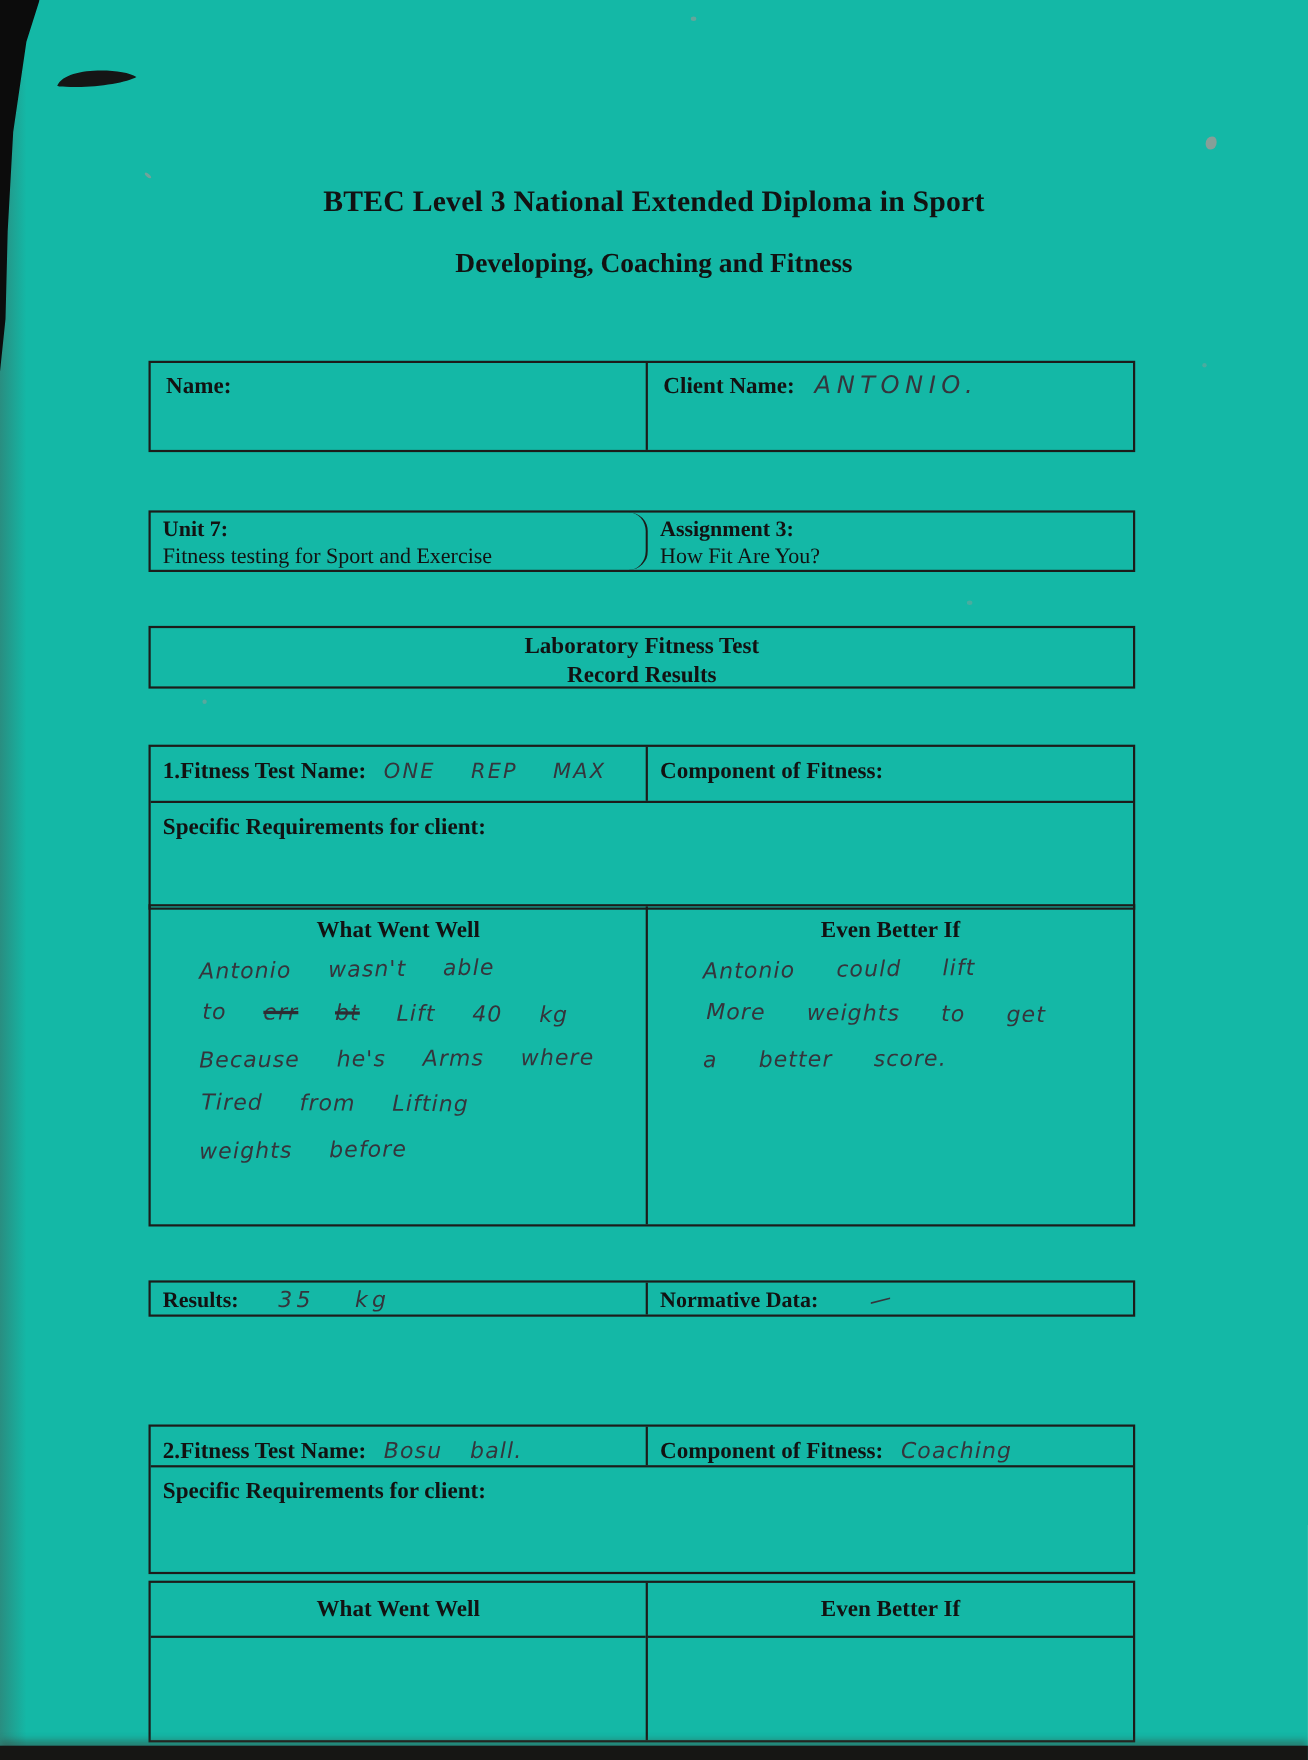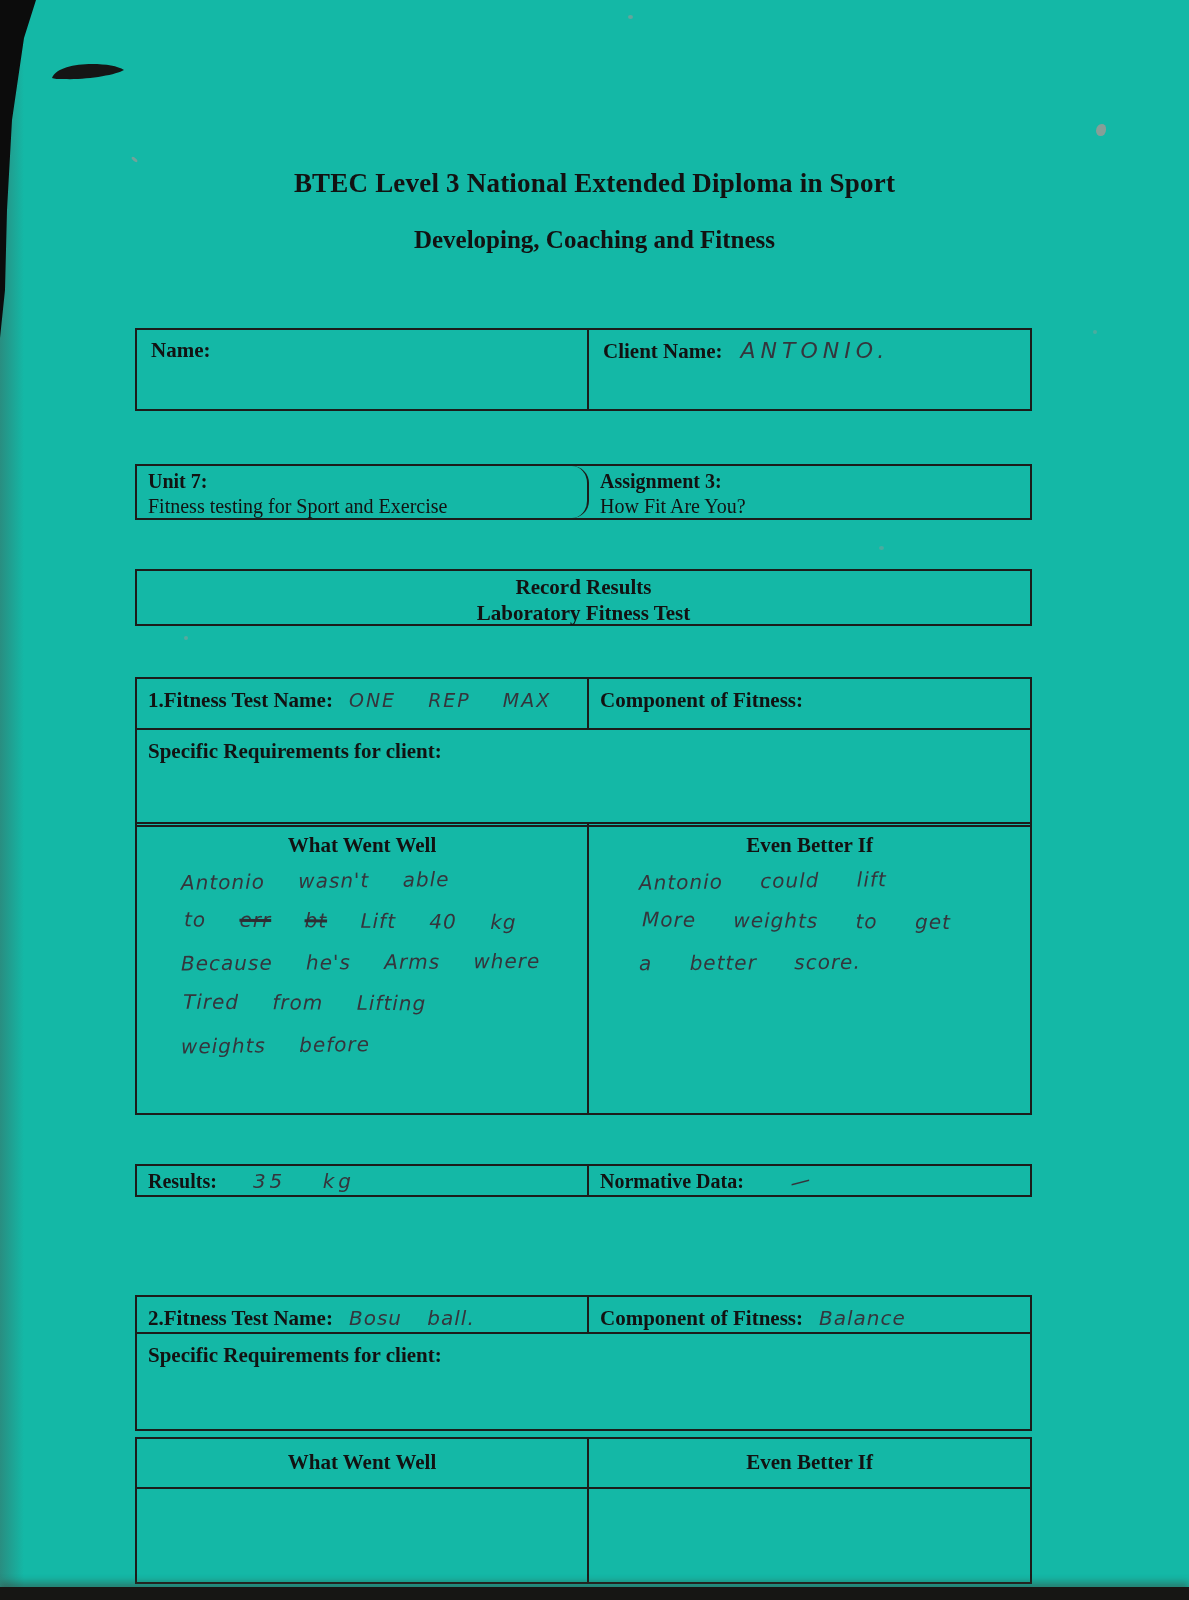--- a/index.html
+++ b/index.html
@@ -153,22 +153,22 @@
       <span class="lbl sm">Unit 7:</span>
       <span class="plain">Fitness testing for Sport and Exercise</span>
     </div>
     <div class="cell r">
       <span class="lbl sm">Assignment 3:</span>
       <span class="plain">How Fit Are You?</span>
     </div>
   </div>
 
   <div class="blocktbl" id="banner">
+    <div>Laboratory Fitness Test</div>
     <div>Record Results</div>
-    <div>Laboratory Fitness Test</div>
   </div>
 
   <div class="blocktbl" id="test1">
     <div class="trow1">
       <div class="cell l">
         <span class="lbl">1.Fitness Test Name:</span>
         <span class="hw test-name">ONE REP MAX</span>
       </div>
       <div class="cell r">
         <span class="lbl">Component of Fitness:</span>
@@ -217,21 +217,21 @@
   </div>
 
   <div class="blocktbl" id="test2">
     <div class="trow1">
       <div class="cell l">
         <span class="lbl">2.Fitness Test Name:</span>
         <span class="hw inline-val">Bosu ball.</span>
       </div>
       <div class="cell r">
         <span class="lbl">Component of Fitness:</span>
-        <span class="hw inline-val">Balance</span>
+        <span class="hw inline-val">Coaching</span>
       </div>
     </div>
     <div class="trow2">
       <span class="lbl">Specific Requirements for client:</span>
     </div>
   </div>
 
   <div class="tbl" id="www2">
     <div class="cell l">
       <div class="hdr">What Went Well</div>

